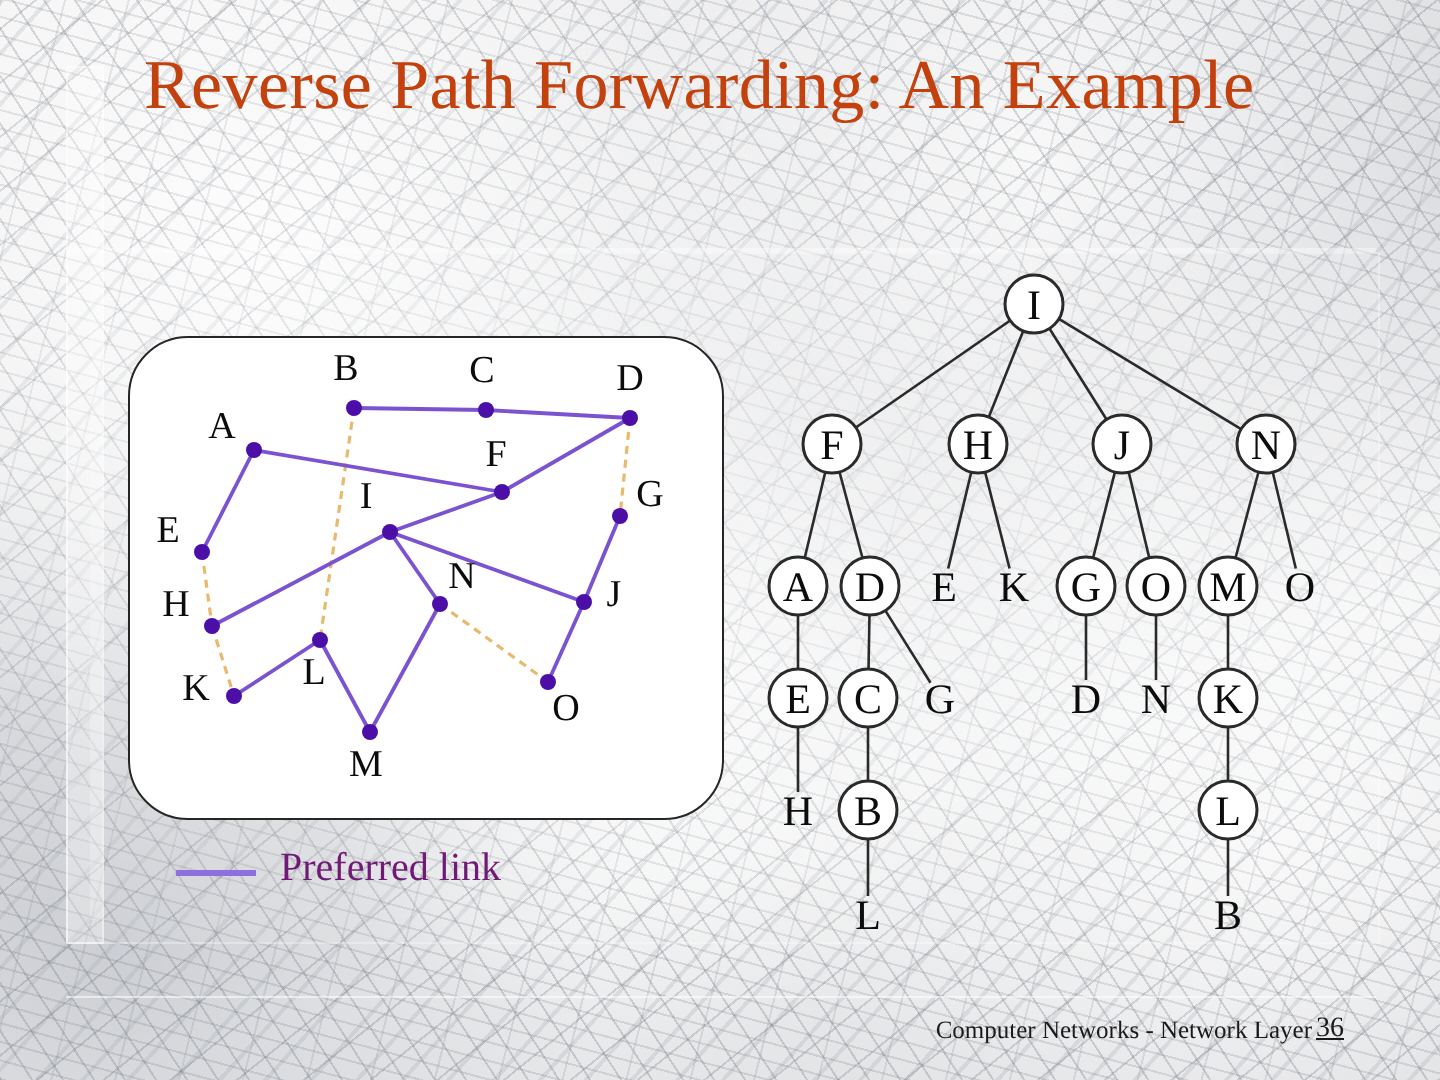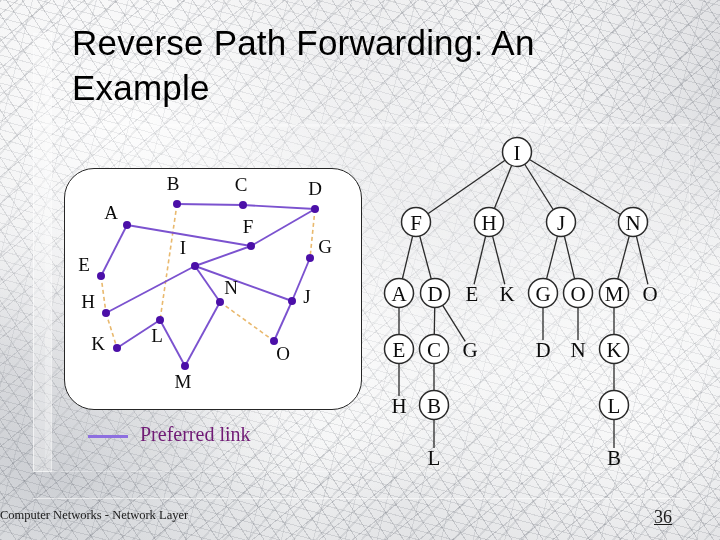--- a/index.html
+++ b/index.html
@@ -39,43 +39,43 @@
 
   
   .frame-v1{position:absolute;left:33px;top:33px;width:17px;height:437px;background:rgba(255,255,255,.28);border:1px solid rgba(255,255,255,.42);}
   .frame-v2{position:absolute;left:45px;top:45px;width:6px;height:415px;background:rgba(255,255,255,.22);}
   .frame-h1{position:absolute;left:33px;top:124px;width:655px;height:2px;background:rgba(255,255,255,.40);}
   .frame-box{position:absolute;left:33px;top:126px;width:655px;height:344px;border:1px solid rgba(255,255,255,.30);background:rgba(255,255,255,.06);}
 
   
   #title{
     position:absolute;left:72px;top:20px;width:600px;
-    font-size:35px;line-height:45px;color:#000000;letter-spacing:.2px;
-    font-family:Liberation Sans, sans-serif;
+    font-size:35px;line-height:45px;color:#c2410c;letter-spacing:.2px;
+    font-family:Liberation Serif, serif;
   }
 
   
   #graph-panel{
     position:absolute;left:64px;top:168px;width:296px;height:240px;
     background:#ffffff;border:1.6px solid #262626;border-radius:30px;
   }
   #graph-svg{position:absolute;left:64px;top:168px;width:296px;height:240px;}
 
   
   #legend{position:absolute;left:88px;top:423px;width:260px;height:30px;}
   #legend-line{position:absolute;left:0;top:12px;width:40px;height:3px;background:#8d6fe0;}
   #legend-label{position:absolute;left:52px;top:0px;font-size:20px;color:#701a75;font-family:"Liberation Serif",serif;white-space:nowrap;}
 
   
   #tree-svg{position:absolute;left:376px;top:130px;width:320px;height:340px;}
 
   
   #footer-rule{position:absolute;left:33px;top:498px;width:655px;height:1px;background:rgba(255,255,255,.55);}
-  #footer-text{position:absolute;left:0;top:508px;width:656px;text-align:left;font-size:12.5px;color:#1a1a1a;font-family:"Liberation Serif",serif;}
-  #footer-page{position:absolute;right:48px;top:507px;font-size:18px;color:#1a1a1a;font-family:"Liberation Serif",serif;text-decoration:underline;}
+  #footer-text{position:absolute;left:0;top:508px;width:656px;text-align:right;font-size:12.5px;color:#1a1a1a;font-family:"Liberation Serif",serif;}
+  #footer-page{position:absolute;right:48px;top:507px;font-size:14px;color:#1a1a1a;font-family:"Liberation Serif",serif;text-decoration:underline;}
 
   svg text{font-family:"Liberation Serif", serif;}
 </style>
 </head>
 <body>
 
 <div id="slide">
   <div class="marble"></div>
   <div class="marble-light"></div>
 

